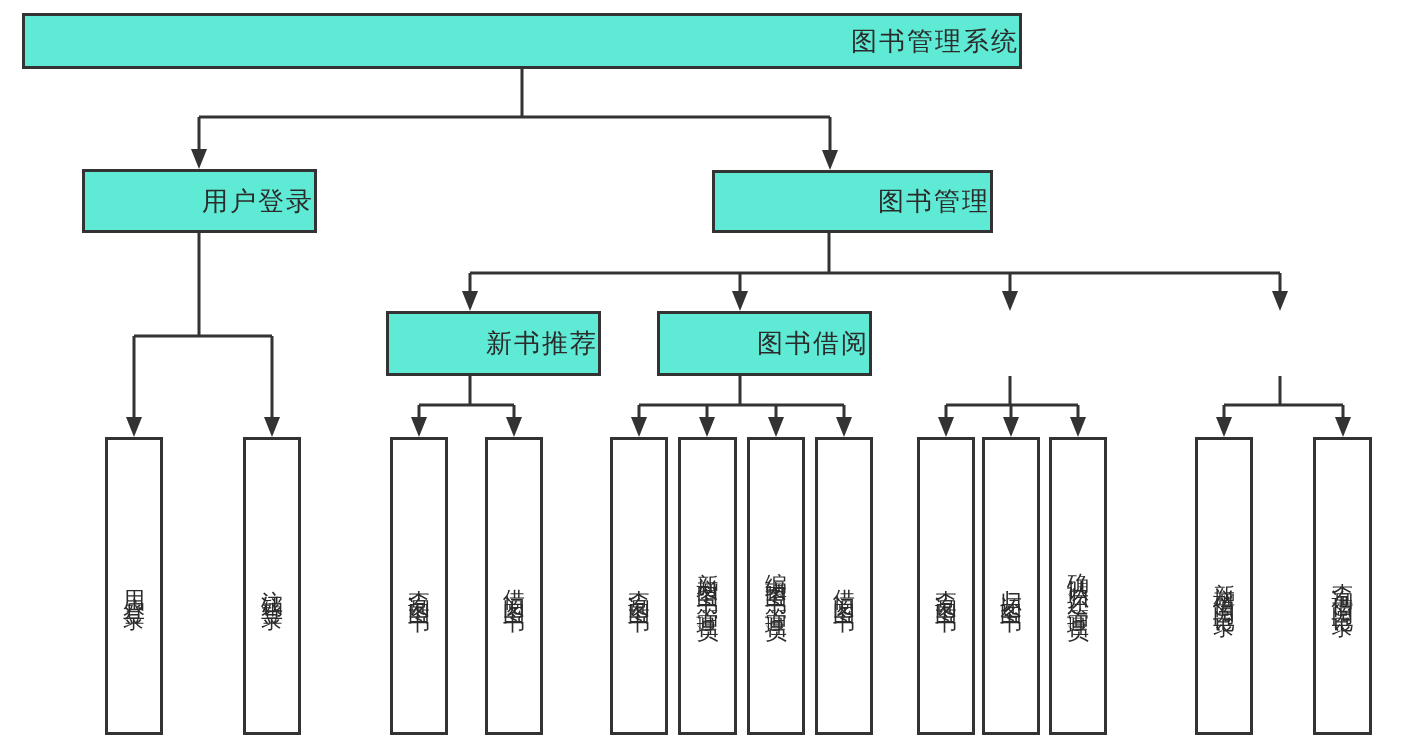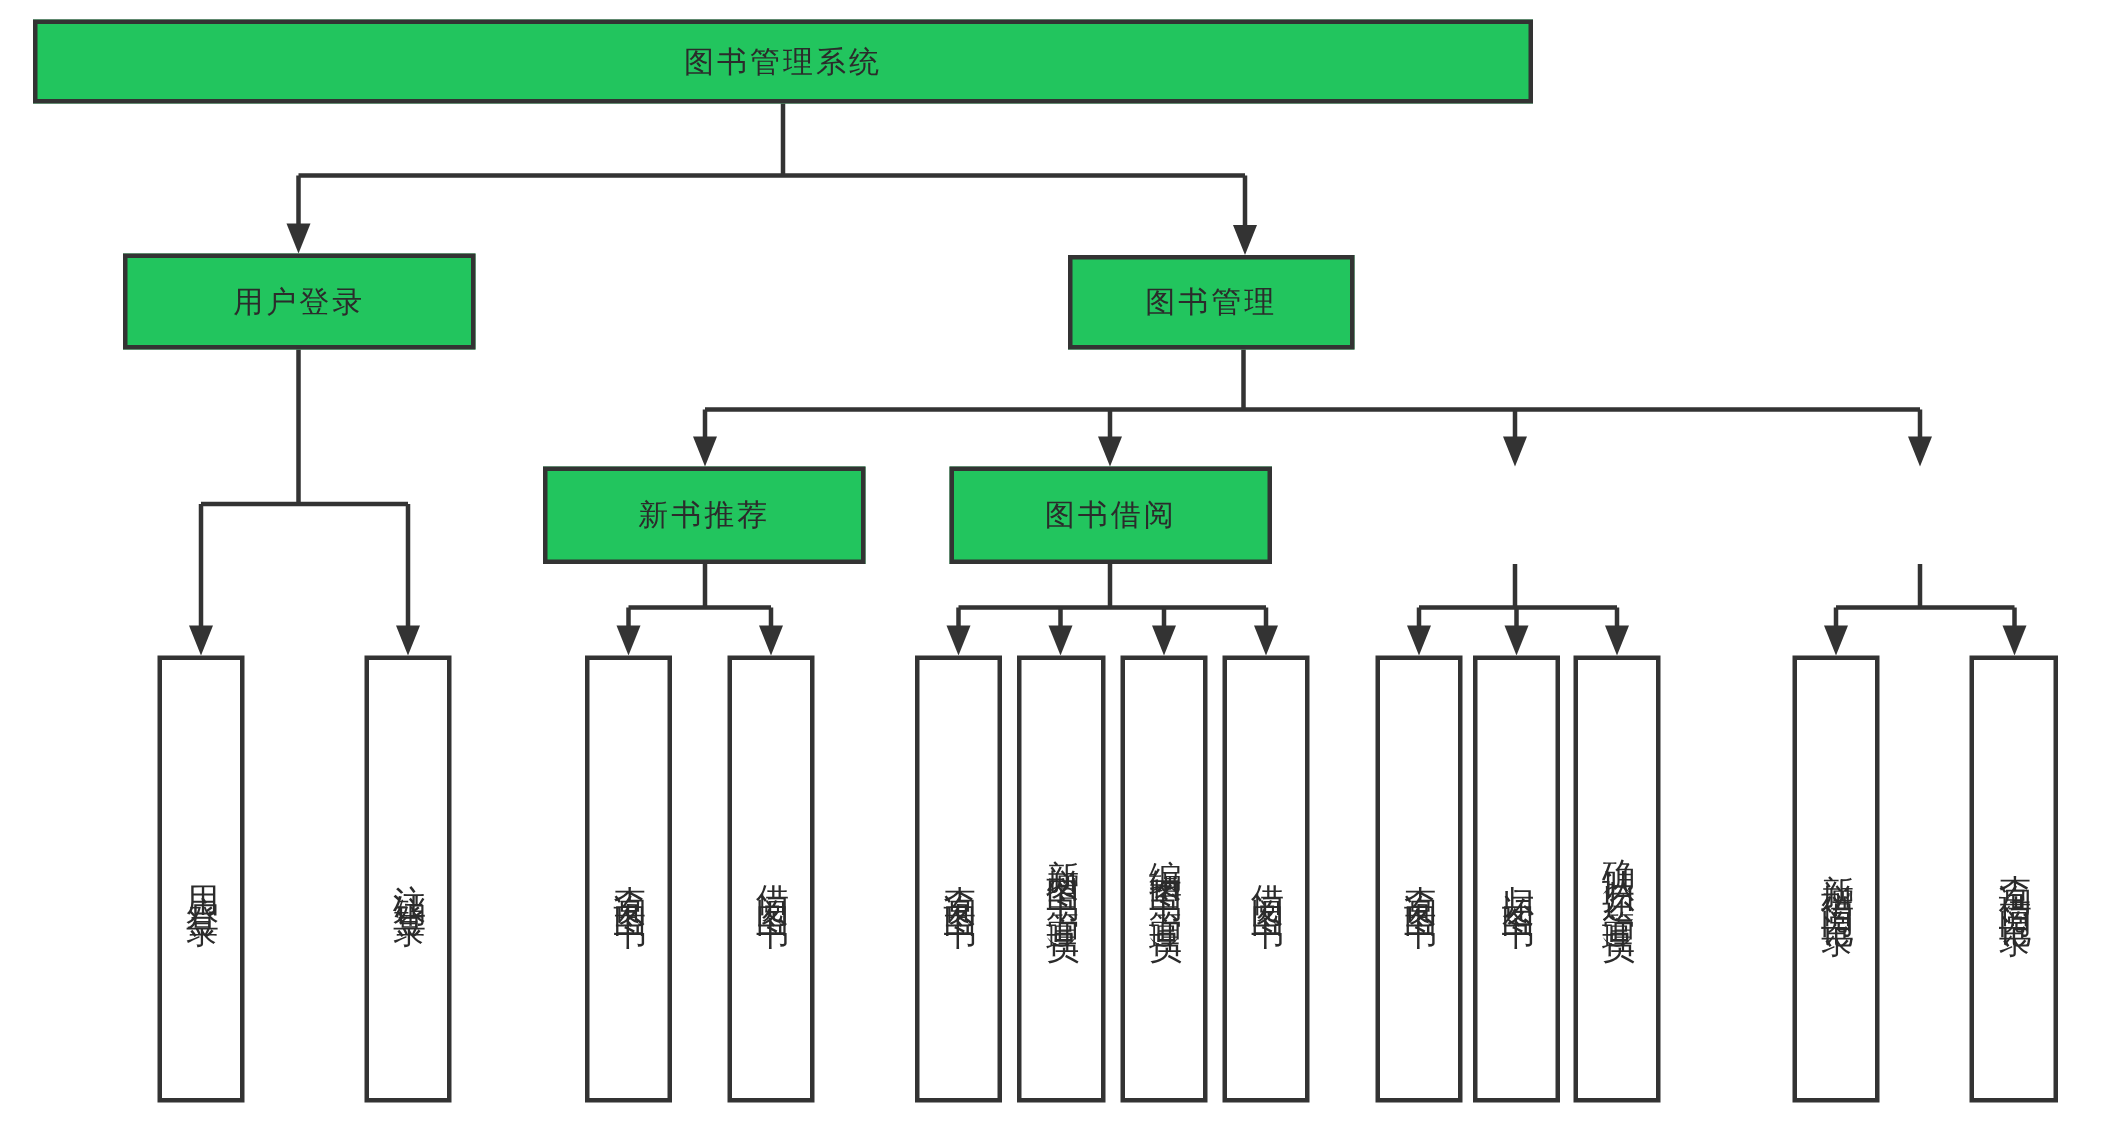--- a/index.html
+++ b/index.html
@@ -23,32 +23,32 @@
     fill: none;
   }
   .connectors polygon {
     fill: #333333;
     stroke: none;
   }
   .node {
     position: absolute;
     box-sizing: border-box;
     border: 3px solid #333333;
-    background: #22c55e;
+    background: #5eead4;
     display: flex;
     align-items: center;
-    justify-content: center;
-    font-size: 20px;
+    justify-content: flex-end;
+    font-size: 26px;
     letter-spacing: 2px;
     color: #2b2b2b;
   }
   .root  { left: 22px;  top: 13px;  width: 1000px; height: 56px; }
   .lvl2a { left: 82px;  top: 169px; width: 235px;  height: 64px; }
-  .lvl2b { left: 712px; top: 170px; width: 191px;  height: 63px; }
-  .lvl3  { top: 311px; width: 215px; height: 65px; }
+  .lvl2b { left: 712px; top: 170px; width: 281px;  height: 63px; }
+  .lvl3  { top: 311px; width: 215px; height: 65px; margin-left: 24px; }
   .leaf  {
     position: absolute;
     top: 437px;
     height: 298px;
     width: 58px;
     box-sizing: border-box;
     border: 3px solid #333333;
     background: #ffffff;
     display: flex;
     align-items: center;

